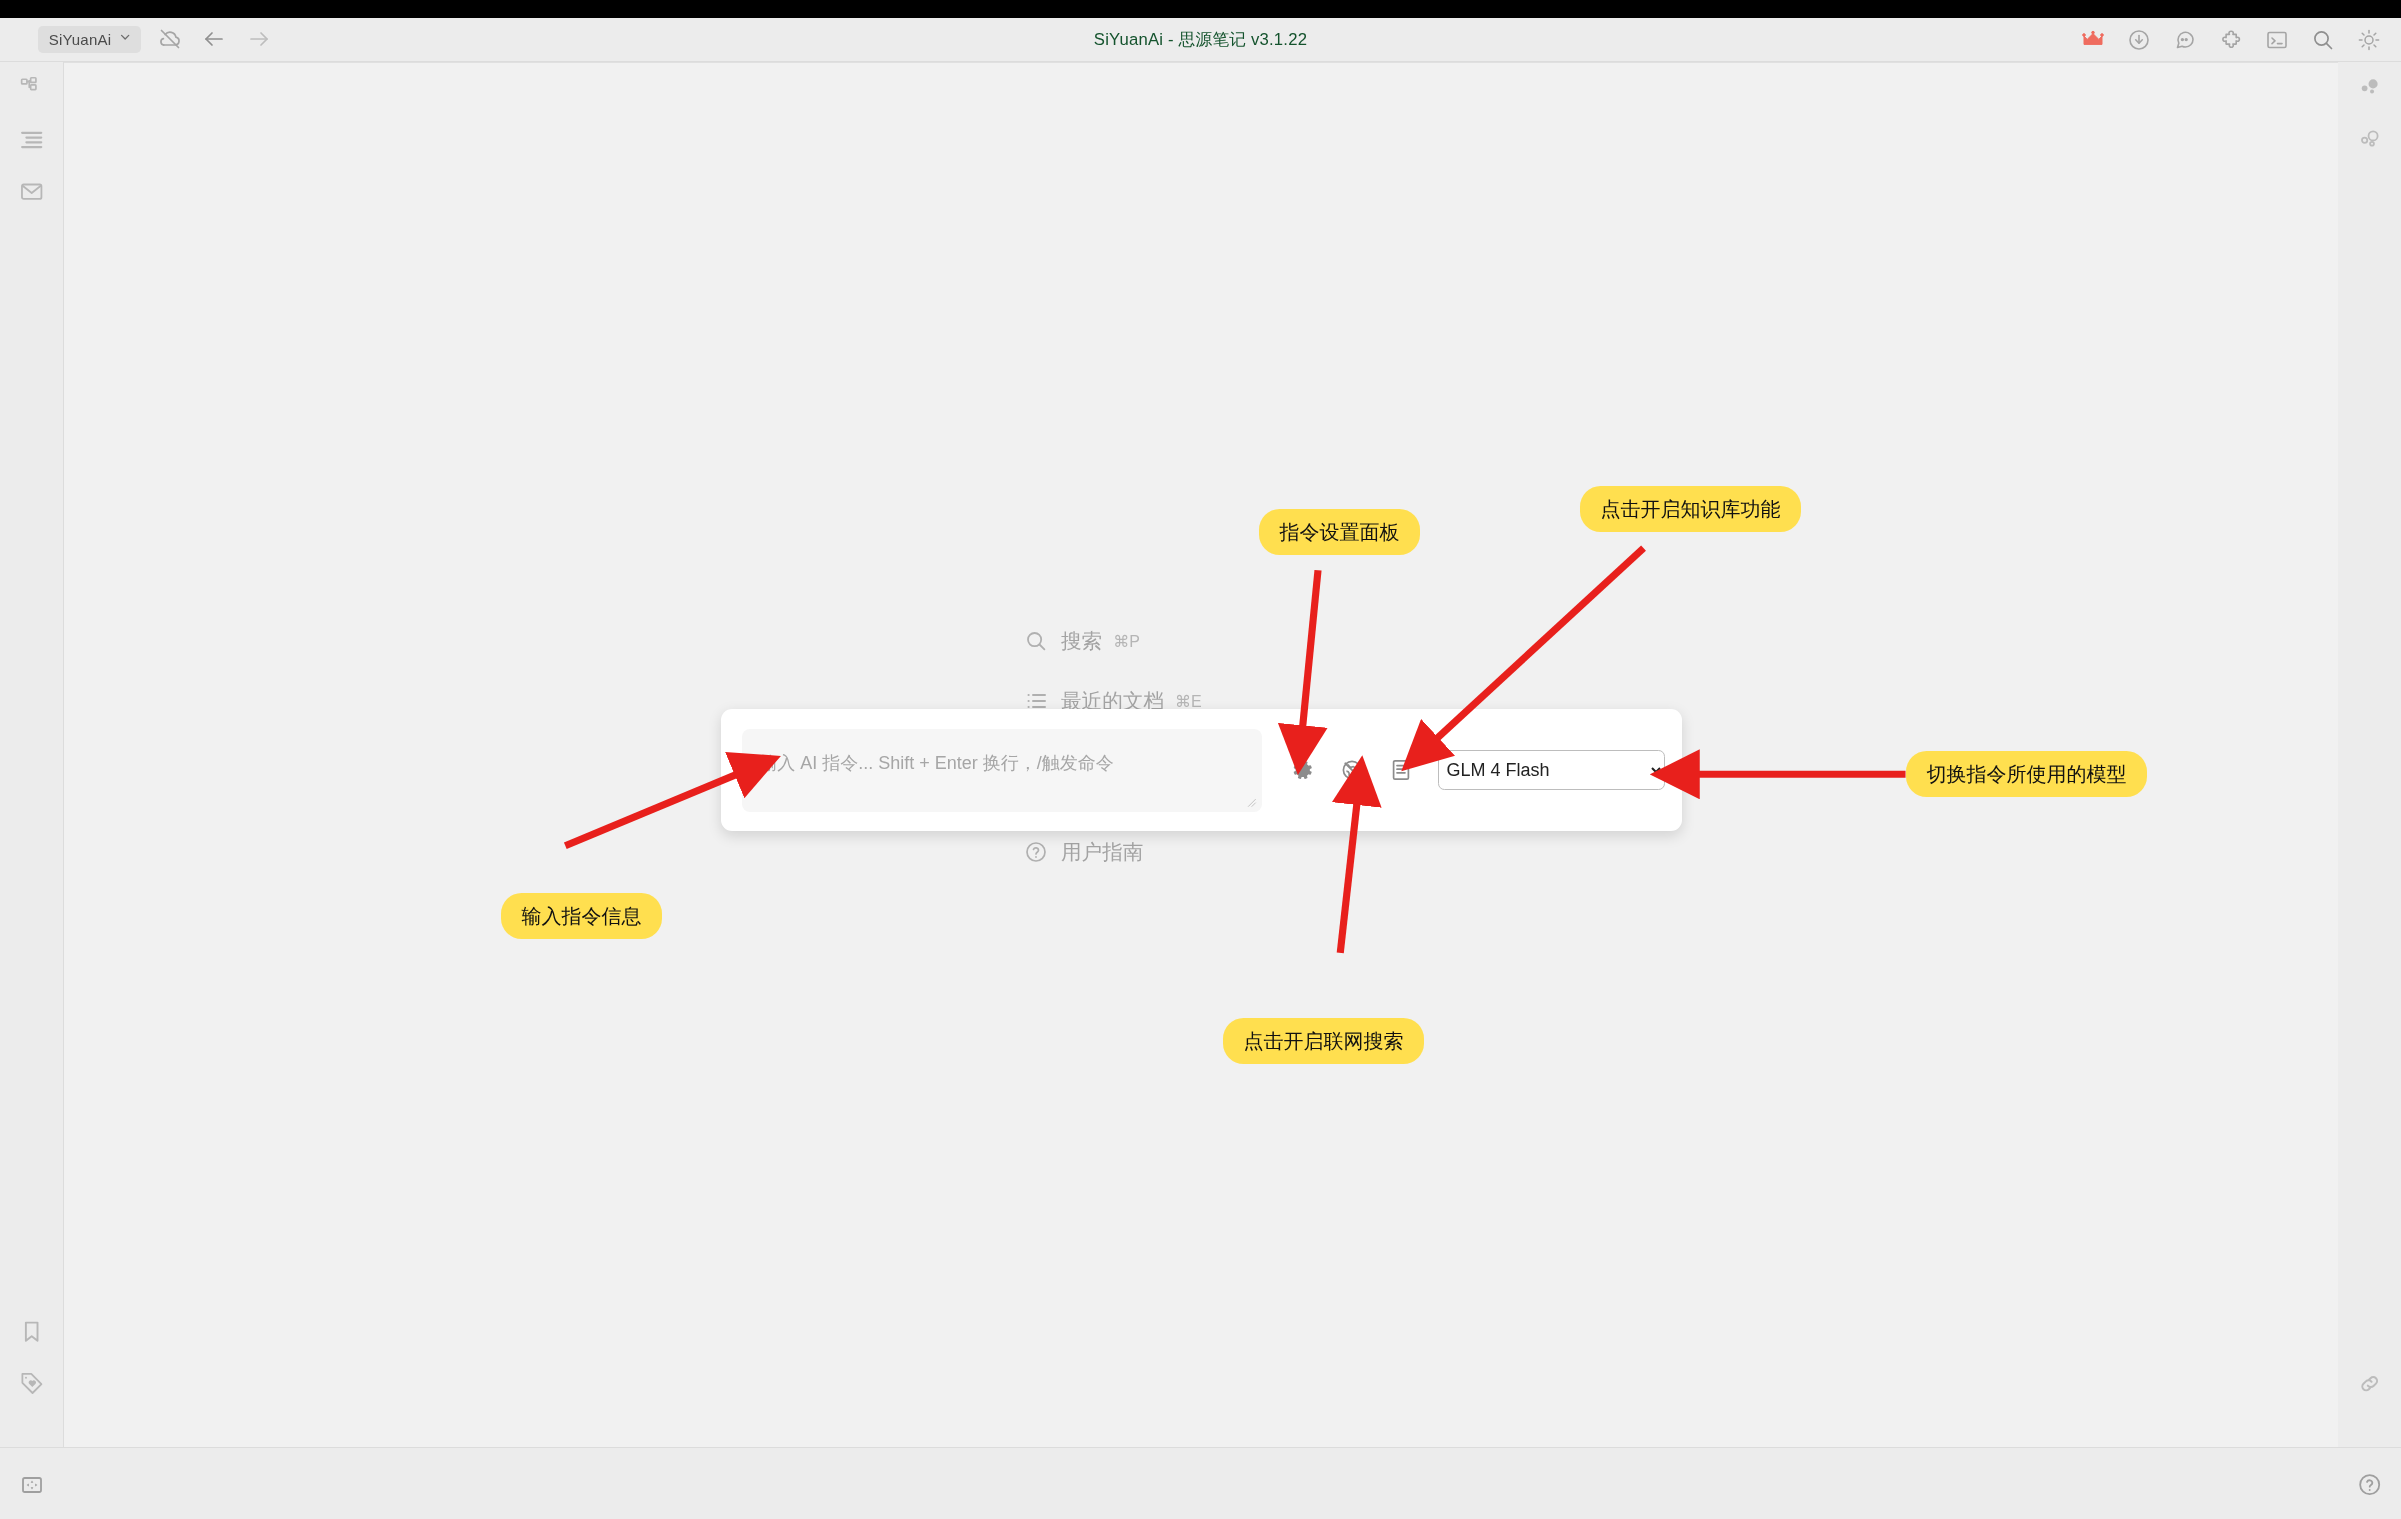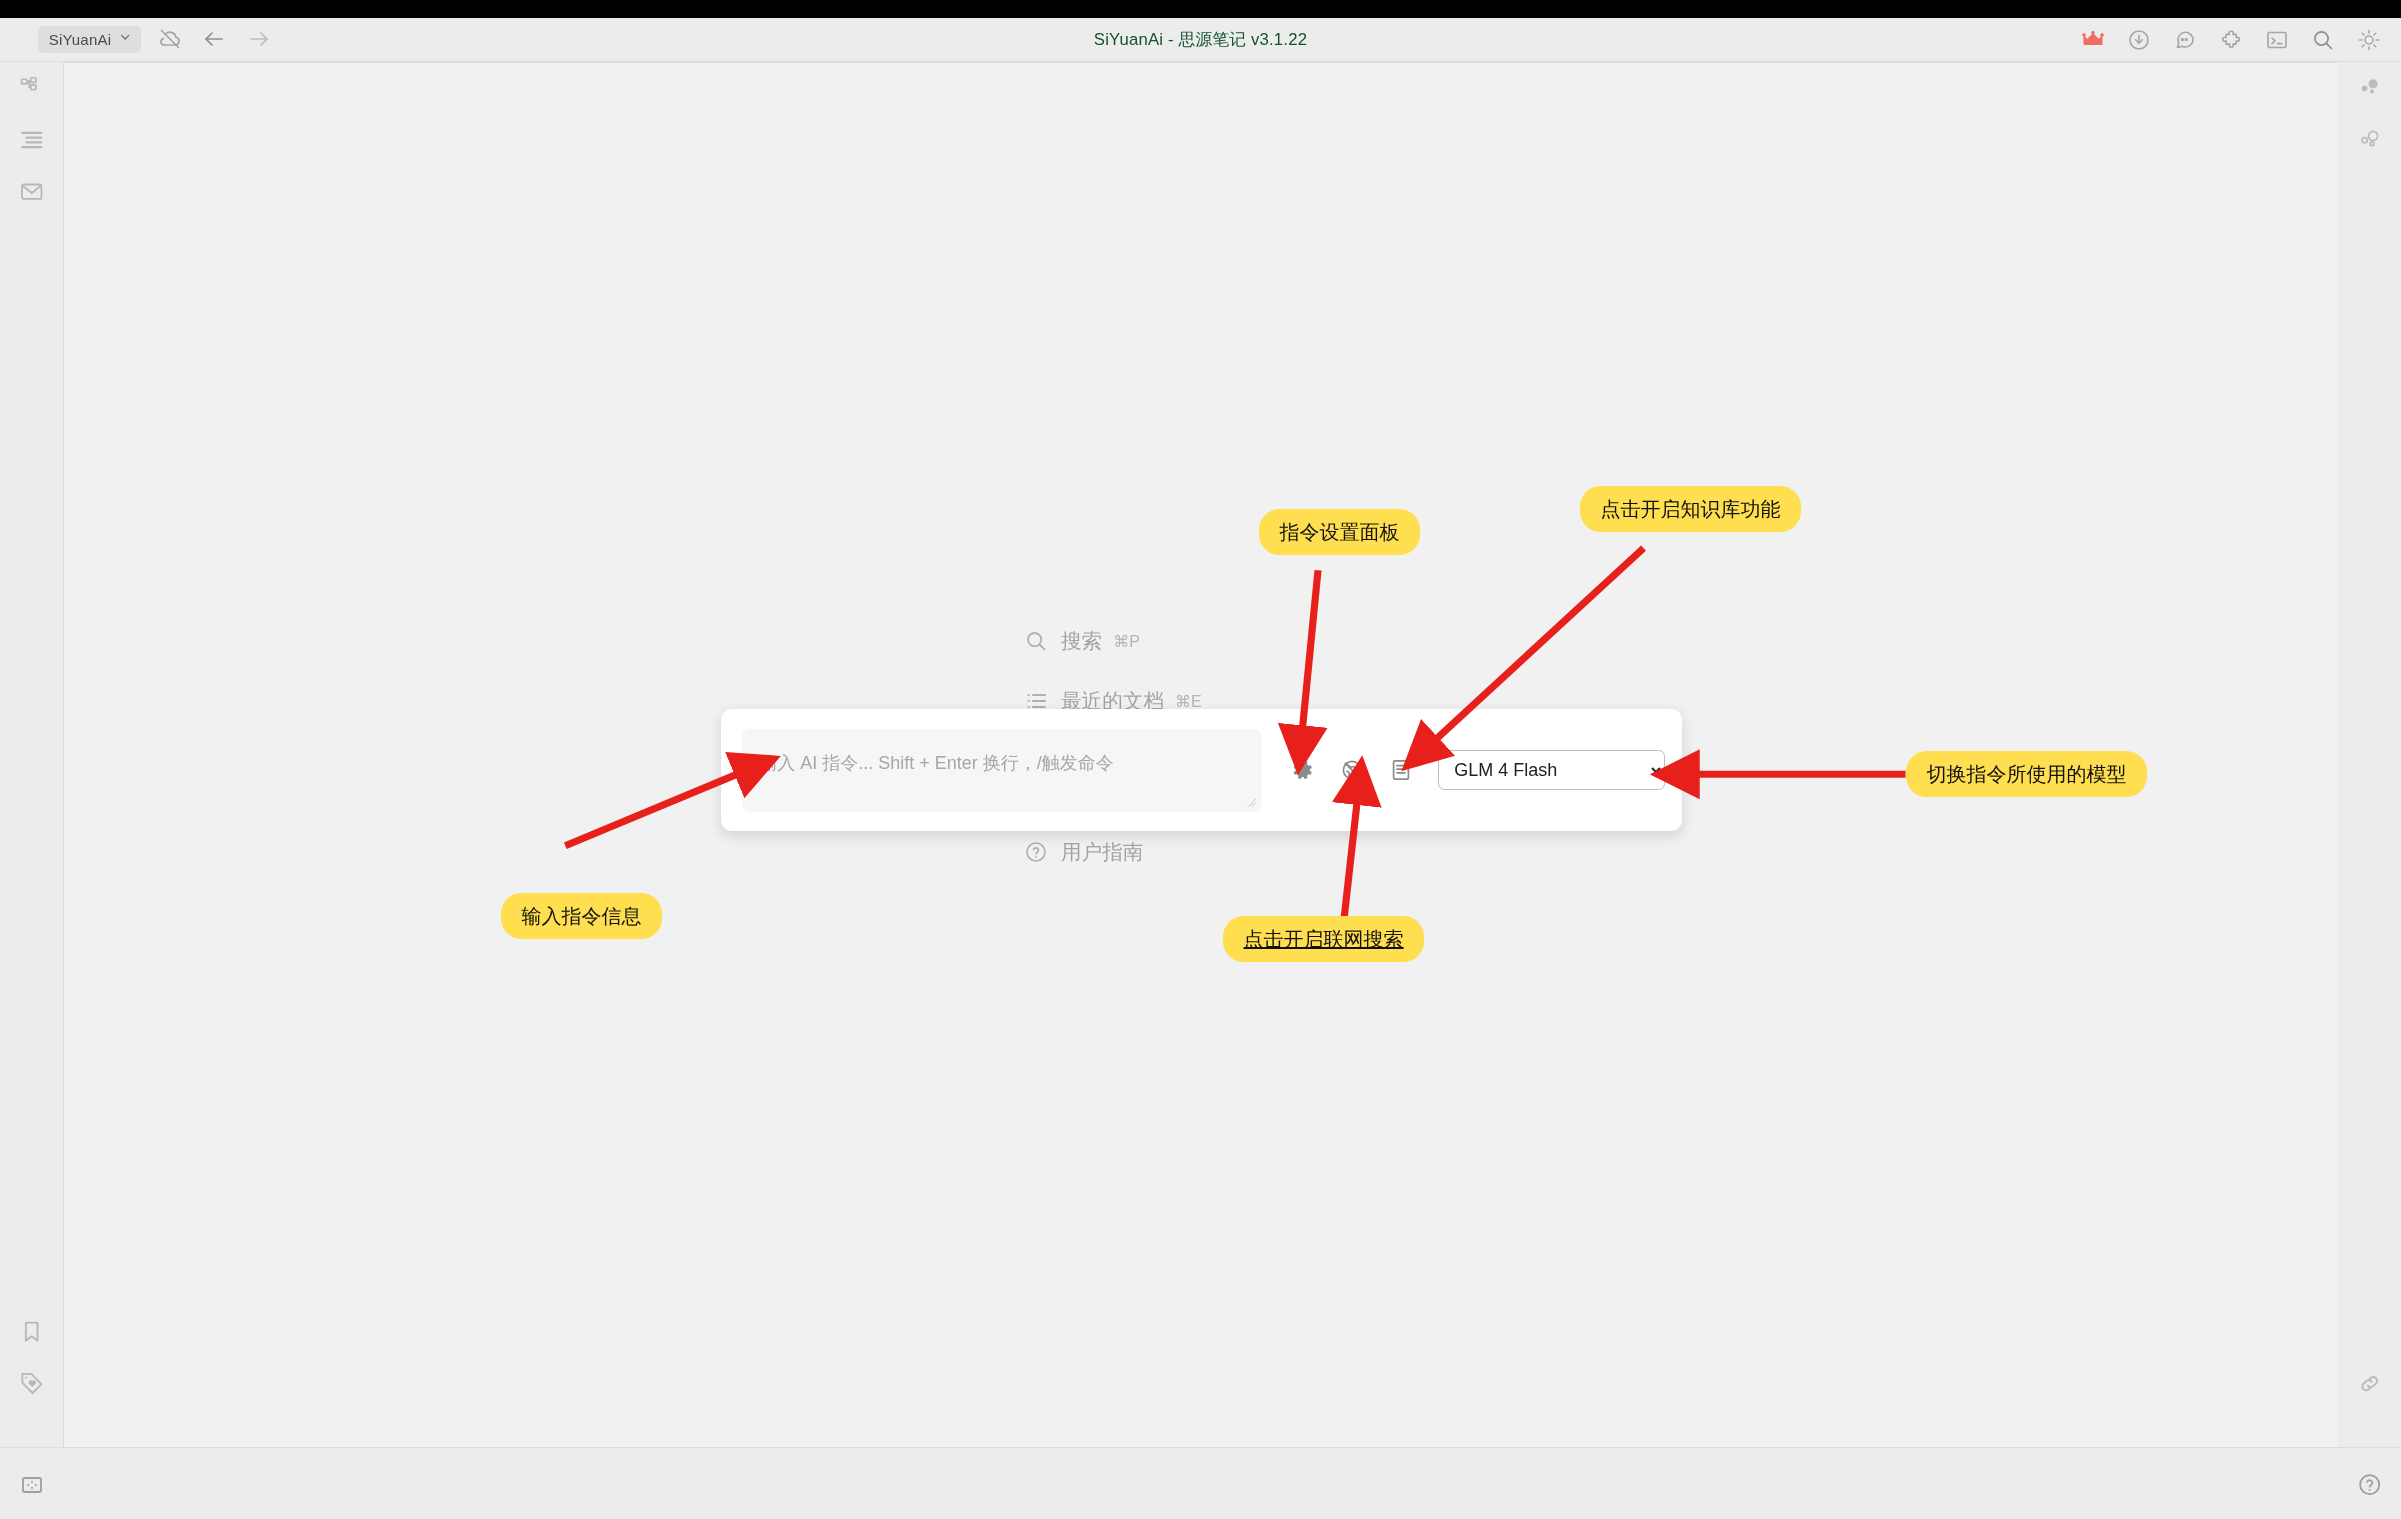--- a/index.html
+++ b/index.html
@@ -177,21 +177,21 @@
   }
   .model-select {
     margin-left: 24px;
     width: 230px; height: 40px;
     border: 0.8px solid #bdbdbd;
     border-radius: 6.4px;
     background: #fff;
     font-size: 18px;
     font-family: "Liberation Sans", "DejaVu Sans", sans-serif;
     color: #222;
-    padding: 0 11px;
+    padding: 0 3px;
     cursor: pointer;
   }
 
   
   .callout {
     position: absolute;
     background: #ffdf4f;
     border-radius: 20.6px;
     display: flex; align-items: center; justify-content: center;
     padding: 0 20.6px;
@@ -493,21 +493,21 @@
   </svg>
 
   <div class="callout" style="left:501px; top:893px;">
     <span>输入指令信息</span>
   </div>
 
   <div class="callout" style="left:1259px; top:509px;">
     <span>指令设置面板</span>
   </div>
 
-  <div class="callout" style="left:1223px; top:916px;text-decoration:underline;">
+  <div class="callout" style="left:1223px; top:1018px;">
     <span>点击开启联网搜索</span>
   </div>
 
   <div class="callout" style="left:1580px; top:486px;">
     <span>点击开启知识库功能</span>
   </div>
 
   <div class="callout" style="left:1906px; top:751px;">
     <span>切换指令所使用的模型</span>
   </div>

